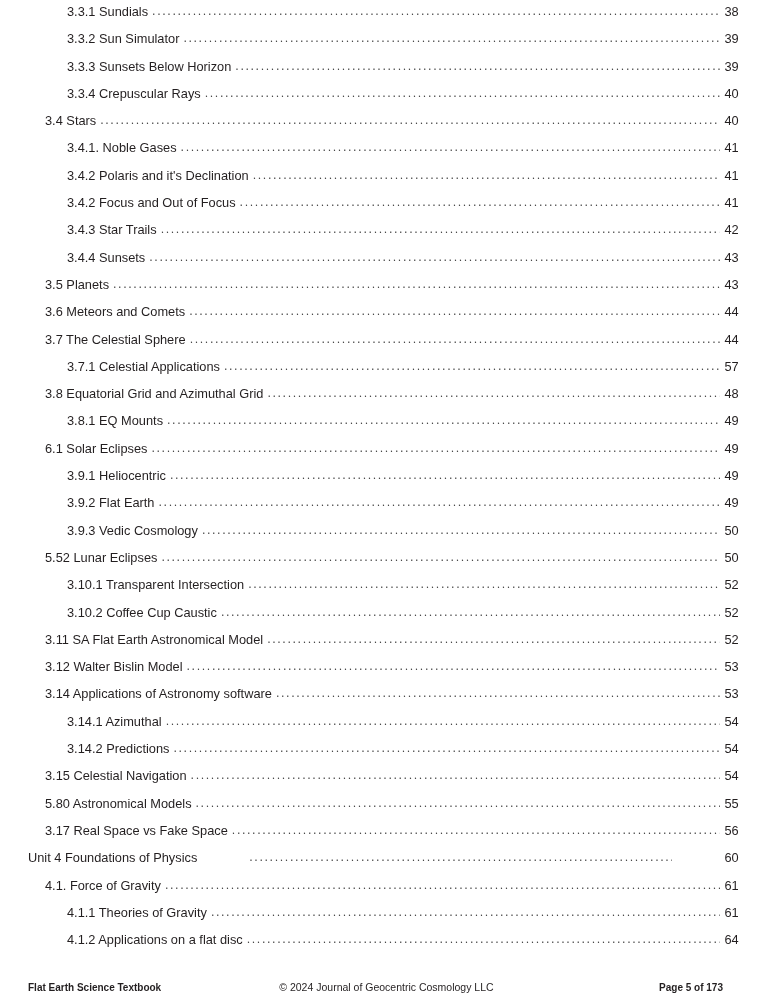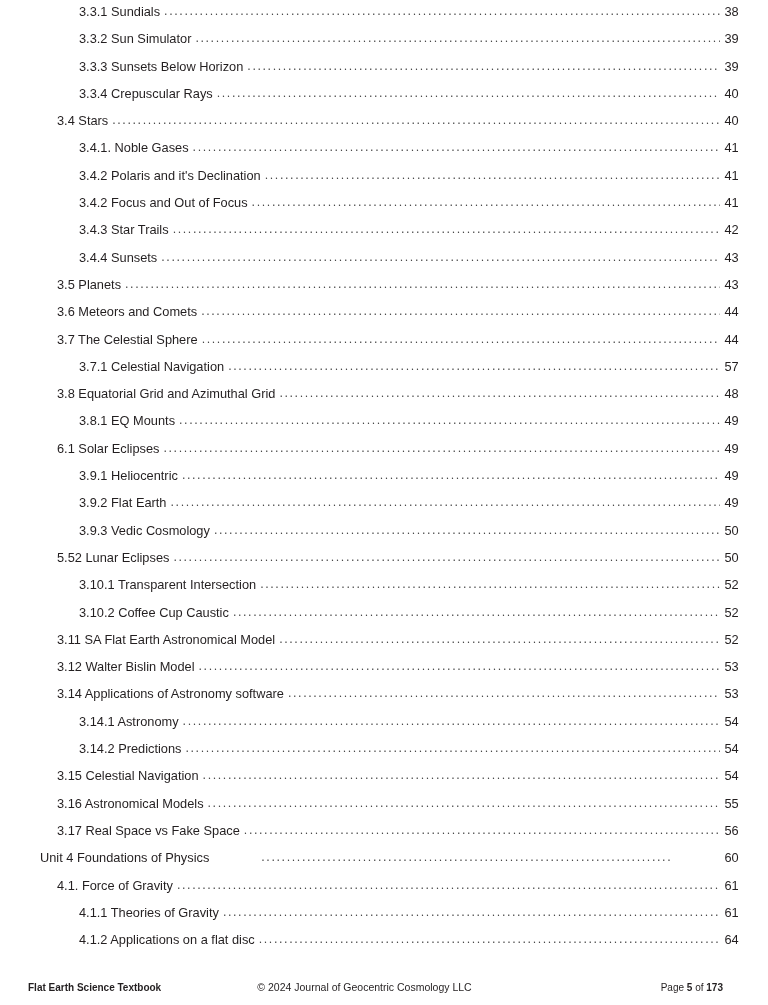--- a/index.html
+++ b/index.html
@@ -13,21 +13,21 @@
     font-family: "Liberation Sans", sans-serif;
     color: #231f20;
     position: relative;
     overflow: hidden;
   }
   .page {
     width: 768px;
     height: 1005px;
     position: relative;
     box-sizing: border-box;
-    padding: 0 28px 0 40px;
+    padding: 0 28px 0 28px;
   }
   .toc {
     padding-top: 6px;
   }
   .toc-entry {
     display: flex;
     align-items: baseline;
     font-size: 12.8px;
     line-height: 1;
     color: #231f20;
@@ -73,31 +73,31 @@
     box-sizing: border-box;
   }
   .footer .left {
     flex: 0 0 auto;
     width: 33%;
     text-align: left;
   }
   .footer .center {
     flex: 0 0 auto;
     width: 34%;
-    text-align: left;
+    text-align: right;
     font-weight: normal;
     font-size: 10.5px;
   }
   .footer .right {
     flex: 0 0 auto;
     width: 33%;
     text-align: right;
     font-size: 10px;
   }
-  .footer .right .pg-label { font-weight: normal; }
+  .footer .right .pg-label { font-weight: bold; }
   .footer .right .pg-num { font-weight: bold; }
 </style>
 </head>
 <body>
 
 <div class="page">
 
   <div class="toc">
       <div class="toc-entry lvl3">
         <span class="label">3.3.1 Sundials</span>
@@ -158,21 +158,21 @@
         <span class="label">3.6 Meteors and Comets</span>
         <span class="dots">........................................................................................................................................................................................................</span>
         <span class="page-num">44</span>
       </div>
       <div class="toc-entry lvl2">
         <span class="label">3.7 The Celestial Sphere</span>
         <span class="dots">........................................................................................................................................................................................................</span>
         <span class="page-num">44</span>
       </div>
       <div class="toc-entry lvl3">
-        <span class="label">3.7.1 Celestial Navigation</span>
+        <span class="label">3.7.1 Celestial Applications</span>
         <span class="dots">........................................................................................................................................................................................................</span>
         <span class="page-num">57</span>
       </div>
       <div class="toc-entry lvl2">
         <span class="label">3.8 Equatorial Grid and Azimuthal Grid</span>
         <span class="dots">........................................................................................................................................................................................................</span>
         <span class="page-num">48</span>
       </div>
       <div class="toc-entry lvl3">
         <span class="label">3.8.1 EQ Mounts</span>
@@ -223,36 +223,36 @@
         <span class="label">3.12 Walter Bislin Model</span>
         <span class="dots">........................................................................................................................................................................................................</span>
         <span class="page-num">53</span>
       </div>
       <div class="toc-entry lvl2">
         <span class="label">3.14 Applications of Astronomy software</span>
         <span class="dots">........................................................................................................................................................................................................</span>
         <span class="page-num">53</span>
       </div>
       <div class="toc-entry lvl3">
-        <span class="label">3.14.1 Astronomy</span>
+        <span class="label">3.14.1 Azimuthal</span>
         <span class="dots">........................................................................................................................................................................................................</span>
         <span class="page-num">54</span>
       </div>
       <div class="toc-entry lvl3">
         <span class="label">3.14.2 Predictions</span>
         <span class="dots">........................................................................................................................................................................................................</span>
         <span class="page-num">54</span>
       </div>
       <div class="toc-entry lvl2">
         <span class="label">3.15 Celestial Navigation</span>
         <span class="dots">........................................................................................................................................................................................................</span>
         <span class="page-num">54</span>
       </div>
       <div class="toc-entry lvl2">
-        <span class="label">3.16 Astronomical Models</span>
+        <span class="label">5.80 Astronomical Models</span>
         <span class="dots">........................................................................................................................................................................................................</span>
         <span class="page-num">55</span>
       </div>
       <div class="toc-entry lvl2">
         <span class="label">3.17 Real Space vs Fake Space</span>
         <span class="dots">........................................................................................................................................................................................................</span>
         <span class="page-num">56</span>
       </div>
       <div class="toc-entry lvl1">
         <span class="label">Unit 4 Foundations of Physics</span>

